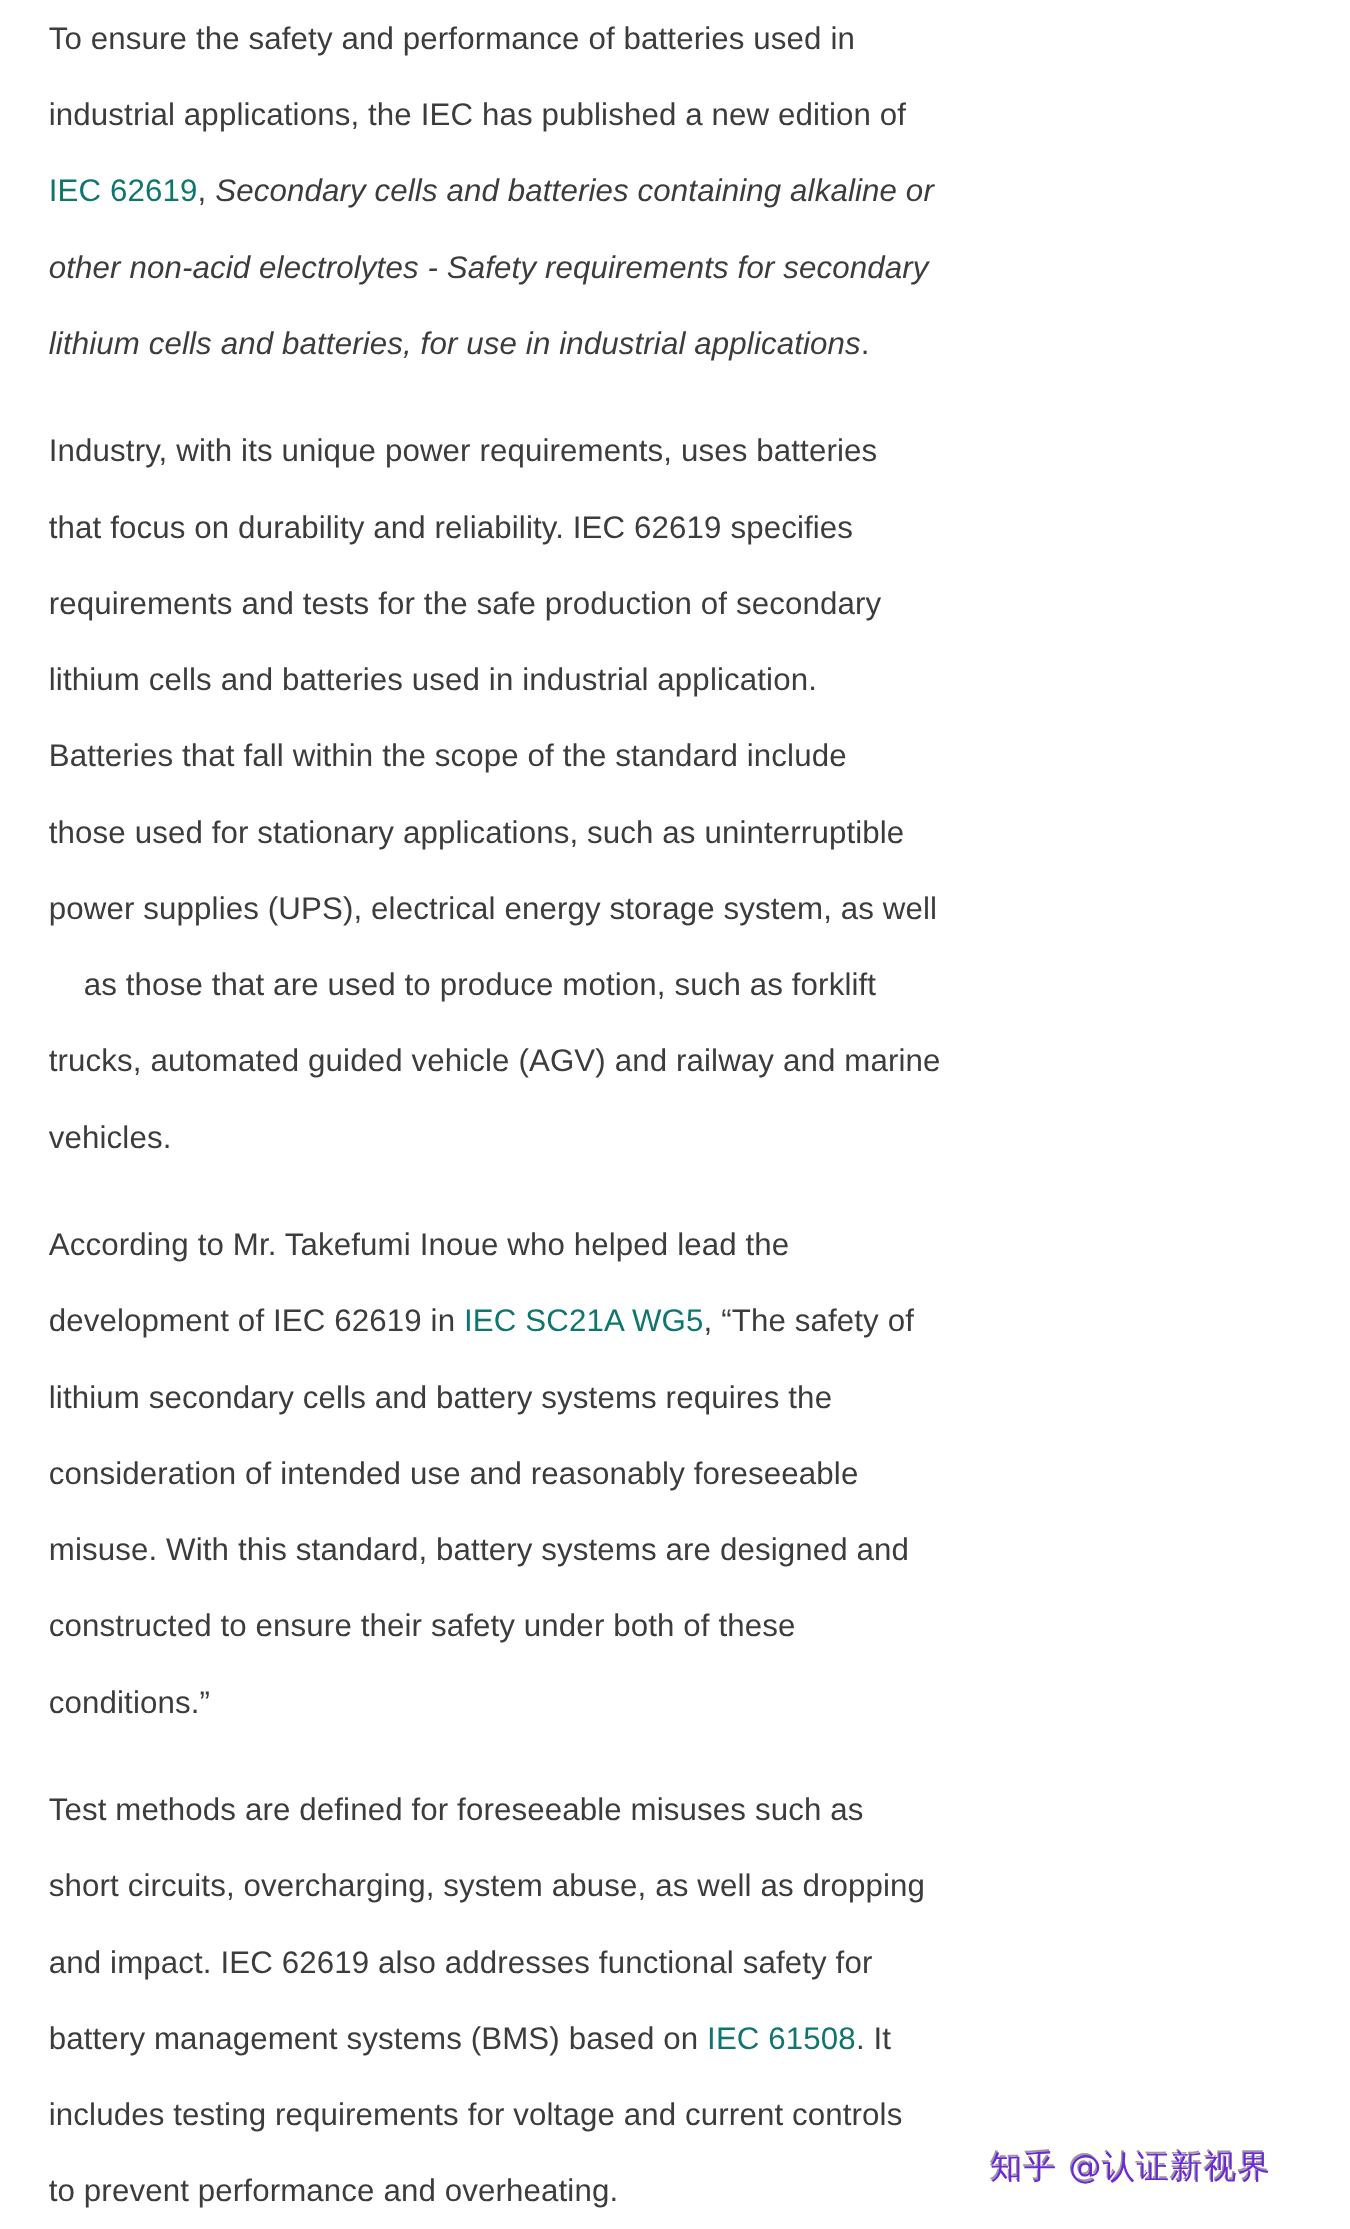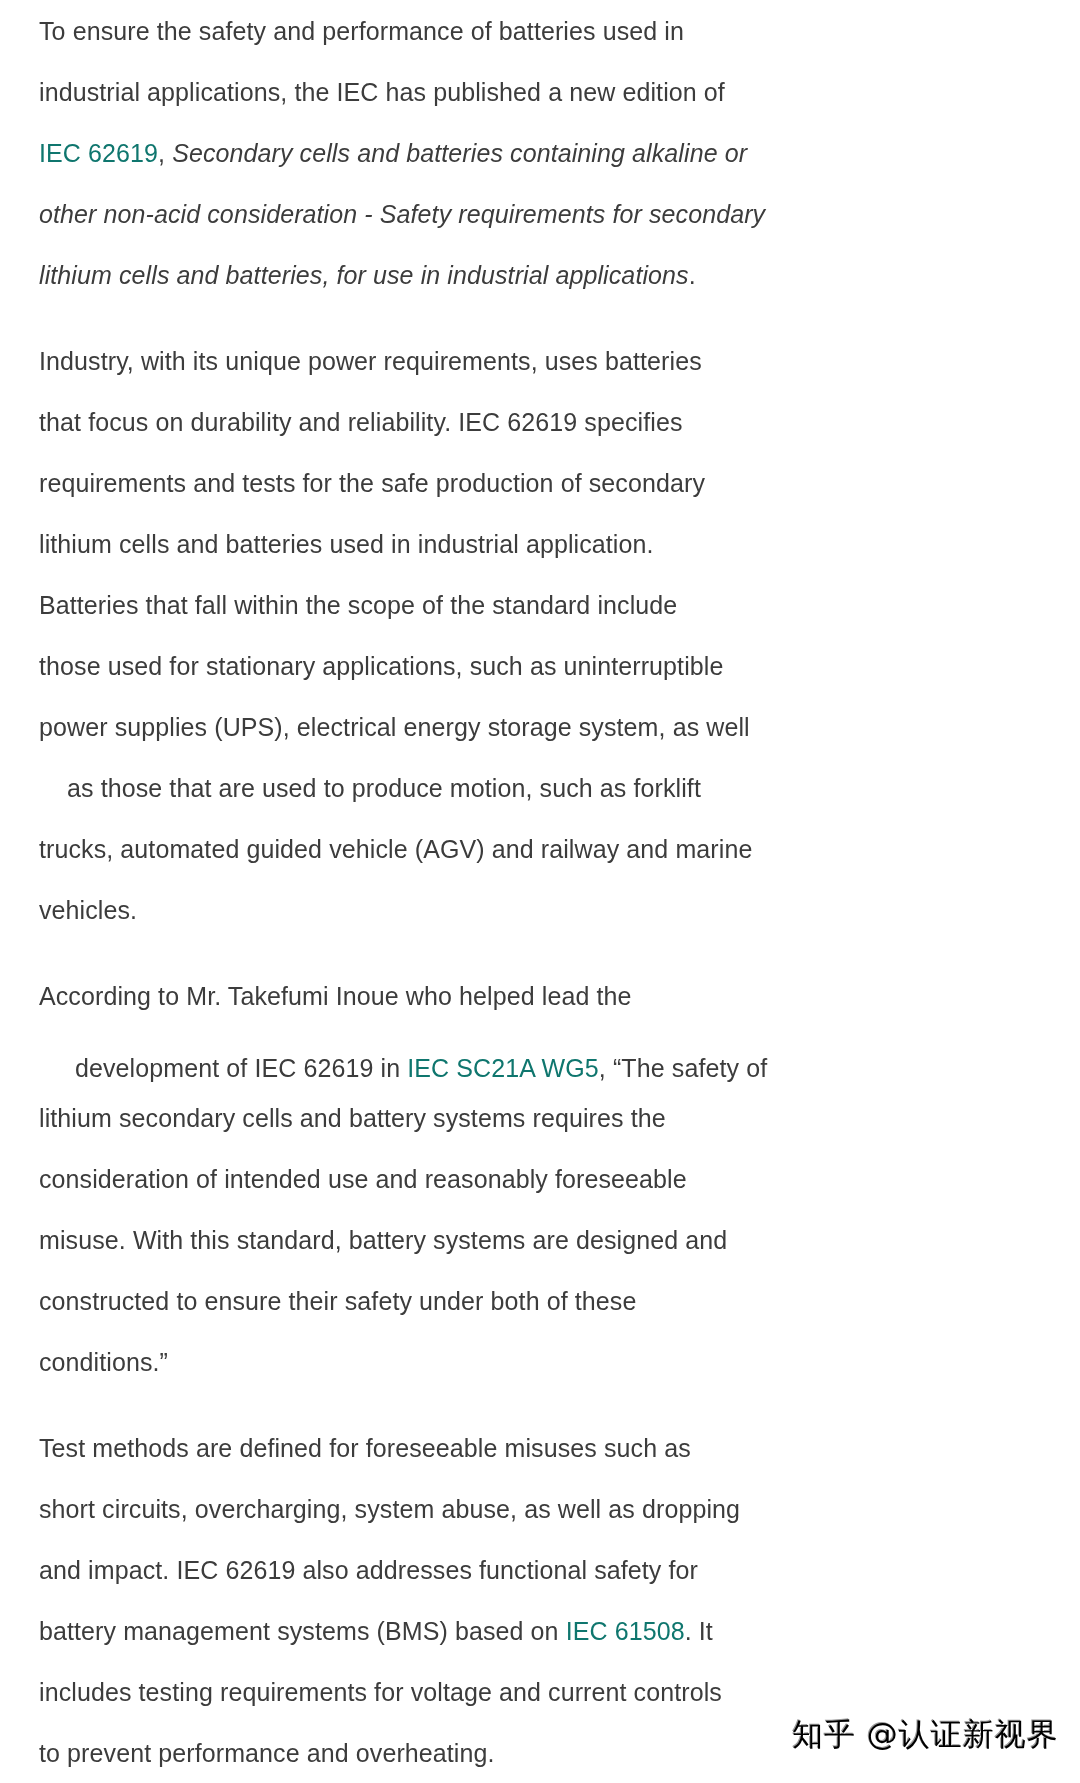--- a/index.html
+++ b/index.html
@@ -35,54 +35,54 @@
     line-height: 62px;
     letter-spacing: 0.1px;
   }
   .seg-italic { font-style: italic; }
   .seg-link { color: #0f766e; text-decoration: none; cursor: pointer; }
   .watermark {
     position: absolute;
     left: 792px;
     top: 1716px;
     font-family: "DejaVu Sans", sans-serif;
-    font-size: 31px;
+    font-size: 26px;
     line-height: 36px;
-    color: #000000;
+    color: #6d28d9;
     text-shadow: 1px 1px 0 #ffffff, -1px -1px 0 #9a9a9a;
     white-space: nowrap;
     letter-spacing: 1px;
   }
 </style>
 </head>
 <body>
 
 <div class="article">
   <div class="para" style="top:0px">
       <div class="line" style="top: 0px;"><span class="seg-normal">To ensure the safety and performance of batteries used in</span></div>
       <div class="line" style="top: 61px;"><span class="seg-normal">industrial applications, the IEC has published a new edition of</span></div>
       <div class="line" style="top: 122px;"><a class="seg-link">IEC 62619</a><span class="seg-normal">, </span><span class="seg-italic">Secondary cells and batteries containing alkaline or</span></div>
-      <div class="line" style="top: 183px;"><span class="seg-italic">other non-acid consideration - Safety requirements for secondary</span></div>
+      <div class="line" style="top: 183px;"><span class="seg-italic">other non-acid electrolytes - Safety requirements for secondary</span></div>
       <div class="line" style="top: 244px;"><span class="seg-italic">lithium cells and batteries, for use in industrial applications</span><span class="seg-normal">.</span></div>
     </div>
   <div class="para" style="top:330px">
       <div class="line" style="top: 0px;"><span class="seg-normal">Industry, with its unique power requirements, uses batteries</span></div>
       <div class="line" style="top: 61px;"><span class="seg-normal">that focus on durability and reliability. IEC 62619 specifies</span></div>
       <div class="line" style="top: 122px;"><span class="seg-normal">requirements and tests for the safe production of secondary</span></div>
       <div class="line" style="top: 183px;"><span class="seg-normal">lithium cells and batteries used in industrial application.</span></div>
       <div class="line" style="top: 244px;"><span class="seg-normal">Batteries that fall within the scope of the standard include</span></div>
       <div class="line" style="top: 305px;"><span class="seg-normal">those used for stationary applications, such as uninterruptible</span></div>
       <div class="line" style="top: 366px;"><span class="seg-normal">power supplies (UPS), electrical energy storage system, as well</span></div>
       <div class="line" style="top: 427px; margin-left: 28px;"><span class="seg-normal">as those that are used to produce motion, such as forklift</span></div>
       <div class="line" style="top: 488px;"><span class="seg-normal">trucks, automated guided vehicle (AGV) and railway and marine</span></div>
       <div class="line" style="top: 549px;"><span class="seg-normal">vehicles.</span></div>
     </div>
   <div class="para" style="top:965px">
       <div class="line" style="top: 0px;"><span class="seg-normal">According to Mr. Takefumi Inoue who helped lead the</span></div>
-      <div class="line" style="top: 72px; margin-left: 36px;"><span class="seg-normal">development of IEC 62619 in </span><a class="seg-link">IEC SC21A WG5</a><span class="seg-normal">, “The safety of</span></div>
+      <div class="line" style="top: 61px;"><span class="seg-normal">development of IEC 62619 in </span><a class="seg-link">IEC SC21A WG5</a><span class="seg-normal">, “The safety of</span></div>
       <div class="line" style="top: 122px;"><span class="seg-normal">lithium secondary cells and battery systems requires the</span></div>
       <div class="line" style="top: 183px;"><span class="seg-normal">consideration of intended use and reasonably foreseeable</span></div>
       <div class="line" style="top: 244px;"><span class="seg-normal">misuse. With this standard, battery systems are designed and</span></div>
       <div class="line" style="top: 305px;"><span class="seg-normal">constructed to ensure their safety under both of these</span></div>
       <div class="line" style="top: 366px;"><span class="seg-normal">conditions.”</span></div>
     </div>
   <div class="para" style="top:1417px">
       <div class="line" style="top: 0px;"><span class="seg-normal">Test methods are defined for foreseeable misuses such as</span></div>
       <div class="line" style="top: 61px;"><span class="seg-normal">short circuits, overcharging, system abuse, as well as dropping</span></div>
       <div class="line" style="top: 122px;"><span class="seg-normal">and impact. IEC 62619 also addresses functional safety for</span></div>

